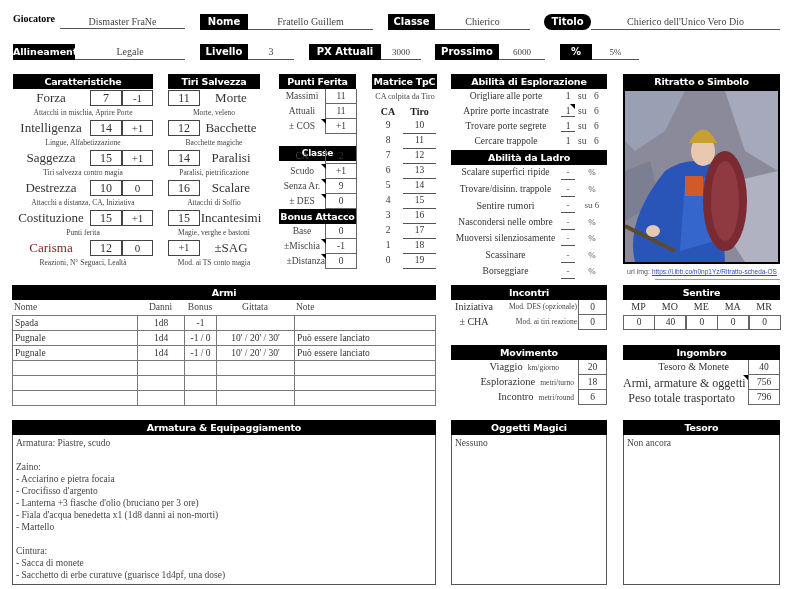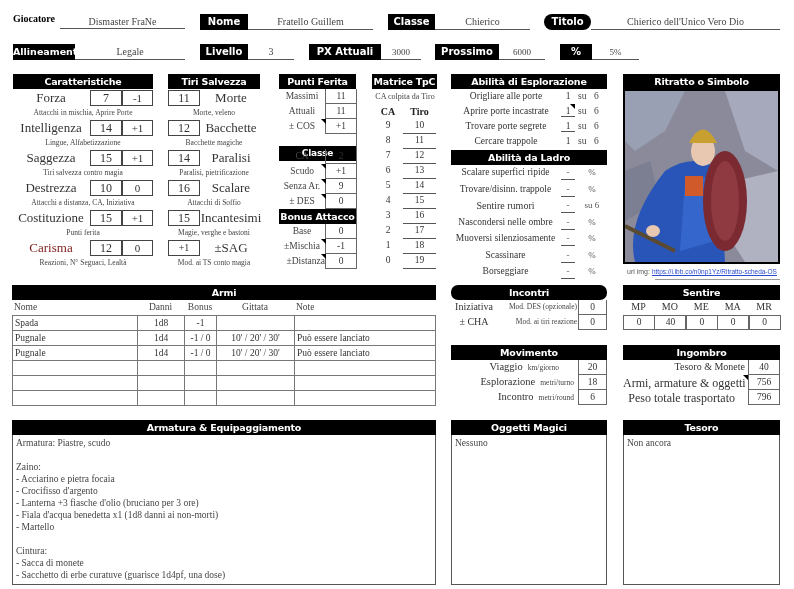--- a/index.html
+++ b/index.html
@@ -258,21 +258,21 @@
     <div class="abs" style="left: 184px; top: 375px; width: 33px; height: 16px; line-height: 14px; border: 1px solid rgb(119, 119, 119); padding: 0px 2px; text-align: center; font-size: 9.5px; color: rgb(51, 51, 51); white-space: nowrap; overflow: hidden;"></div>
     <div class="abs" style="left: 216px; top: 375px; width: 79px; height: 16px; line-height: 14px; border: 1px solid rgb(119, 119, 119); padding: 0px 2px; text-align: center; font-size: 9.5px; color: rgb(51, 51, 51); white-space: nowrap; overflow: hidden;"></div>
     <div class="abs" style="left: 294px; top: 375px; width: 142px; height: 16px; line-height: 14px; border: 1px solid rgb(119, 119, 119); padding: 0px 2px; text-align: left; font-size: 9.5px; color: rgb(51, 51, 51); white-space: nowrap; overflow: hidden;"></div>
     <div class="abs" style="left: 12px; top: 390px; width: 126px; height: 16px; line-height: 14px; border: 1px solid rgb(119, 119, 119); padding: 0px 2px; text-align: left; font-size: 9.5px; color: rgb(51, 51, 51); white-space: nowrap; overflow: hidden;"></div>
     <div class="abs" style="left: 137px; top: 390px; width: 48px; height: 16px; line-height: 14px; border: 1px solid rgb(119, 119, 119); padding: 0px 2px; text-align: center; font-size: 9.5px; color: rgb(51, 51, 51); white-space: nowrap; overflow: hidden;"></div>
     <div class="abs" style="left: 184px; top: 390px; width: 33px; height: 16px; line-height: 14px; border: 1px solid rgb(119, 119, 119); padding: 0px 2px; text-align: center; font-size: 9.5px; color: rgb(51, 51, 51); white-space: nowrap; overflow: hidden;"></div>
     <div class="abs" style="left: 216px; top: 390px; width: 79px; height: 16px; line-height: 14px; border: 1px solid rgb(119, 119, 119); padding: 0px 2px; text-align: center; font-size: 9.5px; color: rgb(51, 51, 51); white-space: nowrap; overflow: hidden;"></div>
     <div class="abs" style="left: 294px; top: 390px; width: 142px; height: 16px; line-height: 14px; border: 1px solid rgb(119, 119, 119); padding: 0px 2px; text-align: left; font-size: 9.5px; color: rgb(51, 51, 51); white-space: nowrap; overflow: hidden;"></div>
   </div>
 
-<div class="abs hdr" style="left:451px;top:285px;width:156px;border-radius:7px;">Incontri</div>
+<div class="abs hdr" style="left:451px;top:285px;width:156px;">Incontri</div>
 <div id="encounters">
     <div class="abs" style="left: 451px; top: 301px; width: 46px; text-align: center; font-size: 10px; color: rgb(51, 51, 51);">Iniziativa</div>
     <div class="abs" style="left: 497px; top: 302px; width: 80px; text-align: right; font-size: 7.5px; color: rgb(68, 68, 68); white-space: nowrap;">Mod. DES (opzionale)</div>
     <div class="abs" style="left: 578px; top: 300px; width: 29px; height: 15px; line-height: 15px; text-align: center; font-size: 9.5px; color: rgb(51, 51, 51); border-left: 1px solid rgb(102, 102, 102); border-right: 1px solid rgb(102, 102, 102); border-bottom: 1px solid rgb(102, 102, 102);">0</div>
     <div class="abs" style="left: 451px; top: 316px; width: 46px; text-align: center; font-size: 10px; color: rgb(51, 51, 51);">± CHA</div>
     <div class="abs" style="left: 497px; top: 317px; width: 80px; text-align: right; font-size: 7.5px; color: rgb(68, 68, 68); white-space: nowrap;">Mod. ai tiri reazione</div>
     <div class="abs" style="left: 578px; top: 315px; width: 29px; height: 15px; line-height: 15px; text-align: center; font-size: 9.5px; color: rgb(51, 51, 51); border-left: 1px solid rgb(102, 102, 102); border-right: 1px solid rgb(102, 102, 102); border-bottom: 1px solid rgb(102, 102, 102);">0</div>
   </div>
 
 <div class="abs hdr" style="left:623px;top:285px;width:157px;">Sentire</div>
@@ -294,21 +294,21 @@
     <div class="abs" style="left: 451px; top: 361px; width: 126px; text-align: right; white-space: nowrap; padding-right: 18px;"><span style="font-size: 10.5px; color: rgb(51, 51, 51);">Viaggio</span><span style="font-size: 7.5px; color: rgb(68, 68, 68); margin-left: 5px;">km/giorno</span></div>
     <div class="abs" style="left: 578px; top: 360px; width: 29px; height: 15px; line-height: 15px; text-align: center; font-size: 9.5px; color: rgb(51, 51, 51); border-left: 1px solid rgb(102, 102, 102); border-right: 1px solid rgb(102, 102, 102); border-bottom: 1px solid rgb(102, 102, 102);">20</div>
     <div class="abs" style="left: 451px; top: 376px; width: 126px; text-align: right; white-space: nowrap; padding-right: 3px;"><span style="font-size: 10.5px; color: rgb(51, 51, 51);">Esplorazione</span><span style="font-size: 7.5px; color: rgb(68, 68, 68); margin-left: 5px;">metri/turno</span></div>
     <div class="abs" style="left: 578px; top: 375px; width: 29px; height: 15px; line-height: 15px; text-align: center; font-size: 9.5px; color: rgb(51, 51, 51); border-left: 1px solid rgb(102, 102, 102); border-right: 1px solid rgb(102, 102, 102); border-bottom: 1px solid rgb(102, 102, 102);">18</div>
     <div class="abs" style="left: 451px; top: 391px; width: 126px; text-align: right; white-space: nowrap; padding-right: 3px;"><span style="font-size: 10.5px; color: rgb(51, 51, 51);">Incontro</span><span style="font-size: 7.5px; color: rgb(68, 68, 68); margin-left: 5px;">metri/round</span></div>
     <div class="abs" style="left: 578px; top: 390px; width: 29px; height: 15px; line-height: 15px; text-align: center; font-size: 9.5px; color: rgb(51, 51, 51); border-left: 1px solid rgb(102, 102, 102); border-right: 1px solid rgb(102, 102, 102); border-bottom: 1px solid rgb(102, 102, 102);">6</div>
   </div>
 
 <div class="abs hdr" style="left:623px;top:345px;width:157px;">Ingombro</div>
 <div id="encumbrance">
-    <div class="abs" style="left: 623px; top: 361px; width: 124px; text-align: right; font-size: 10px; color: rgb(51, 51, 51); white-space: nowrap; padding-right: 2px;">Tesoro &amp; Monete</div>
+    <div class="abs" style="left: 623px; top: 361px; width: 124px; text-align: right; font-size: 10px; color: rgb(51, 51, 51); white-space: nowrap; padding-right: 18px;">Tesoro &amp; Monete</div>
     <div class="abs" style="left: 748px; top: 360px; width: 32px; height: 15px; line-height: 15px; text-align: center; font-size: 9.5px; color: rgb(51, 51, 51); border-left: 1px solid rgb(102, 102, 102); border-right: 1px solid rgb(102, 102, 102); border-bottom: 1px solid rgb(102, 102, 102);">40</div>
     <div class="abs" style="left: 623px; top: 376px; width: 124px; text-align: right; font-size: 12px; color: rgb(51, 51, 51); white-space: nowrap; padding-right: 2px;">Armi, armature &amp; oggetti</div>
     <div class="abs" style="left: 748px; top: 375px; width: 32px; height: 15px; line-height: 15px; text-align: center; font-size: 9.5px; color: rgb(51, 51, 51); border-left: 1px solid rgb(102, 102, 102); border-right: 1px solid rgb(102, 102, 102); border-bottom: 1px solid rgb(102, 102, 102);">756</div>
     <div class="abs" style="left: 623px; top: 391px; width: 124px; text-align: right; font-size: 12px; color: rgb(51, 51, 51); white-space: nowrap; padding-right: 12px;">Peso totale trasportato</div>
     <div class="abs" style="left: 748px; top: 390px; width: 32px; height: 15px; line-height: 15px; text-align: center; font-size: 9.5px; color: rgb(51, 51, 51); border-left: 1px solid rgb(102, 102, 102); border-right: 1px solid rgb(102, 102, 102); border-bottom: 1px solid rgb(102, 102, 102);">796</div>
     <div class="tri" style="left: 743px; top: 375px;"></div>
   </div>
 
 <div class="abs hdr" style="left:12px;top:420px;width:424px;">Armatura &amp; Equipaggiamento</div>
 <div class="abs panel" style="left:12px;top:435px;width:424px;height:150px;">Armatura: Piastre, scudo

